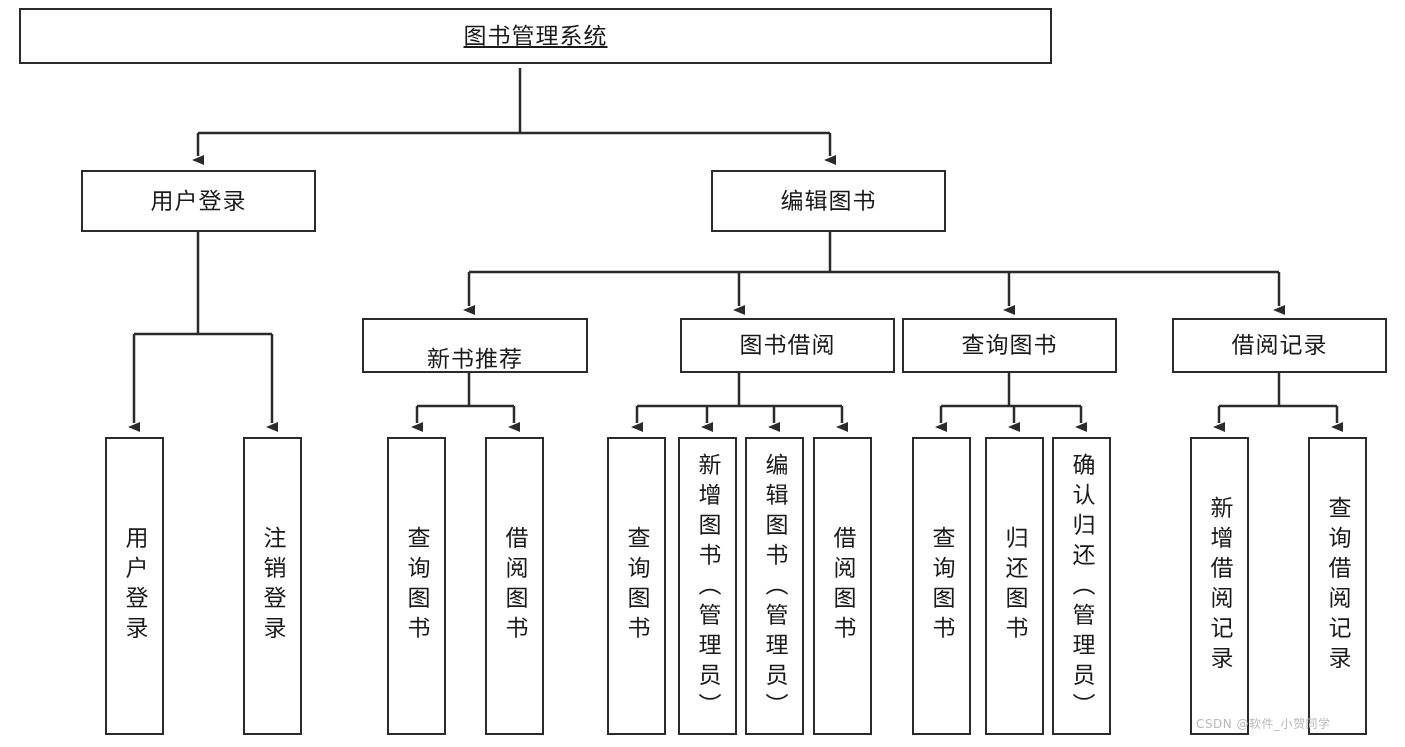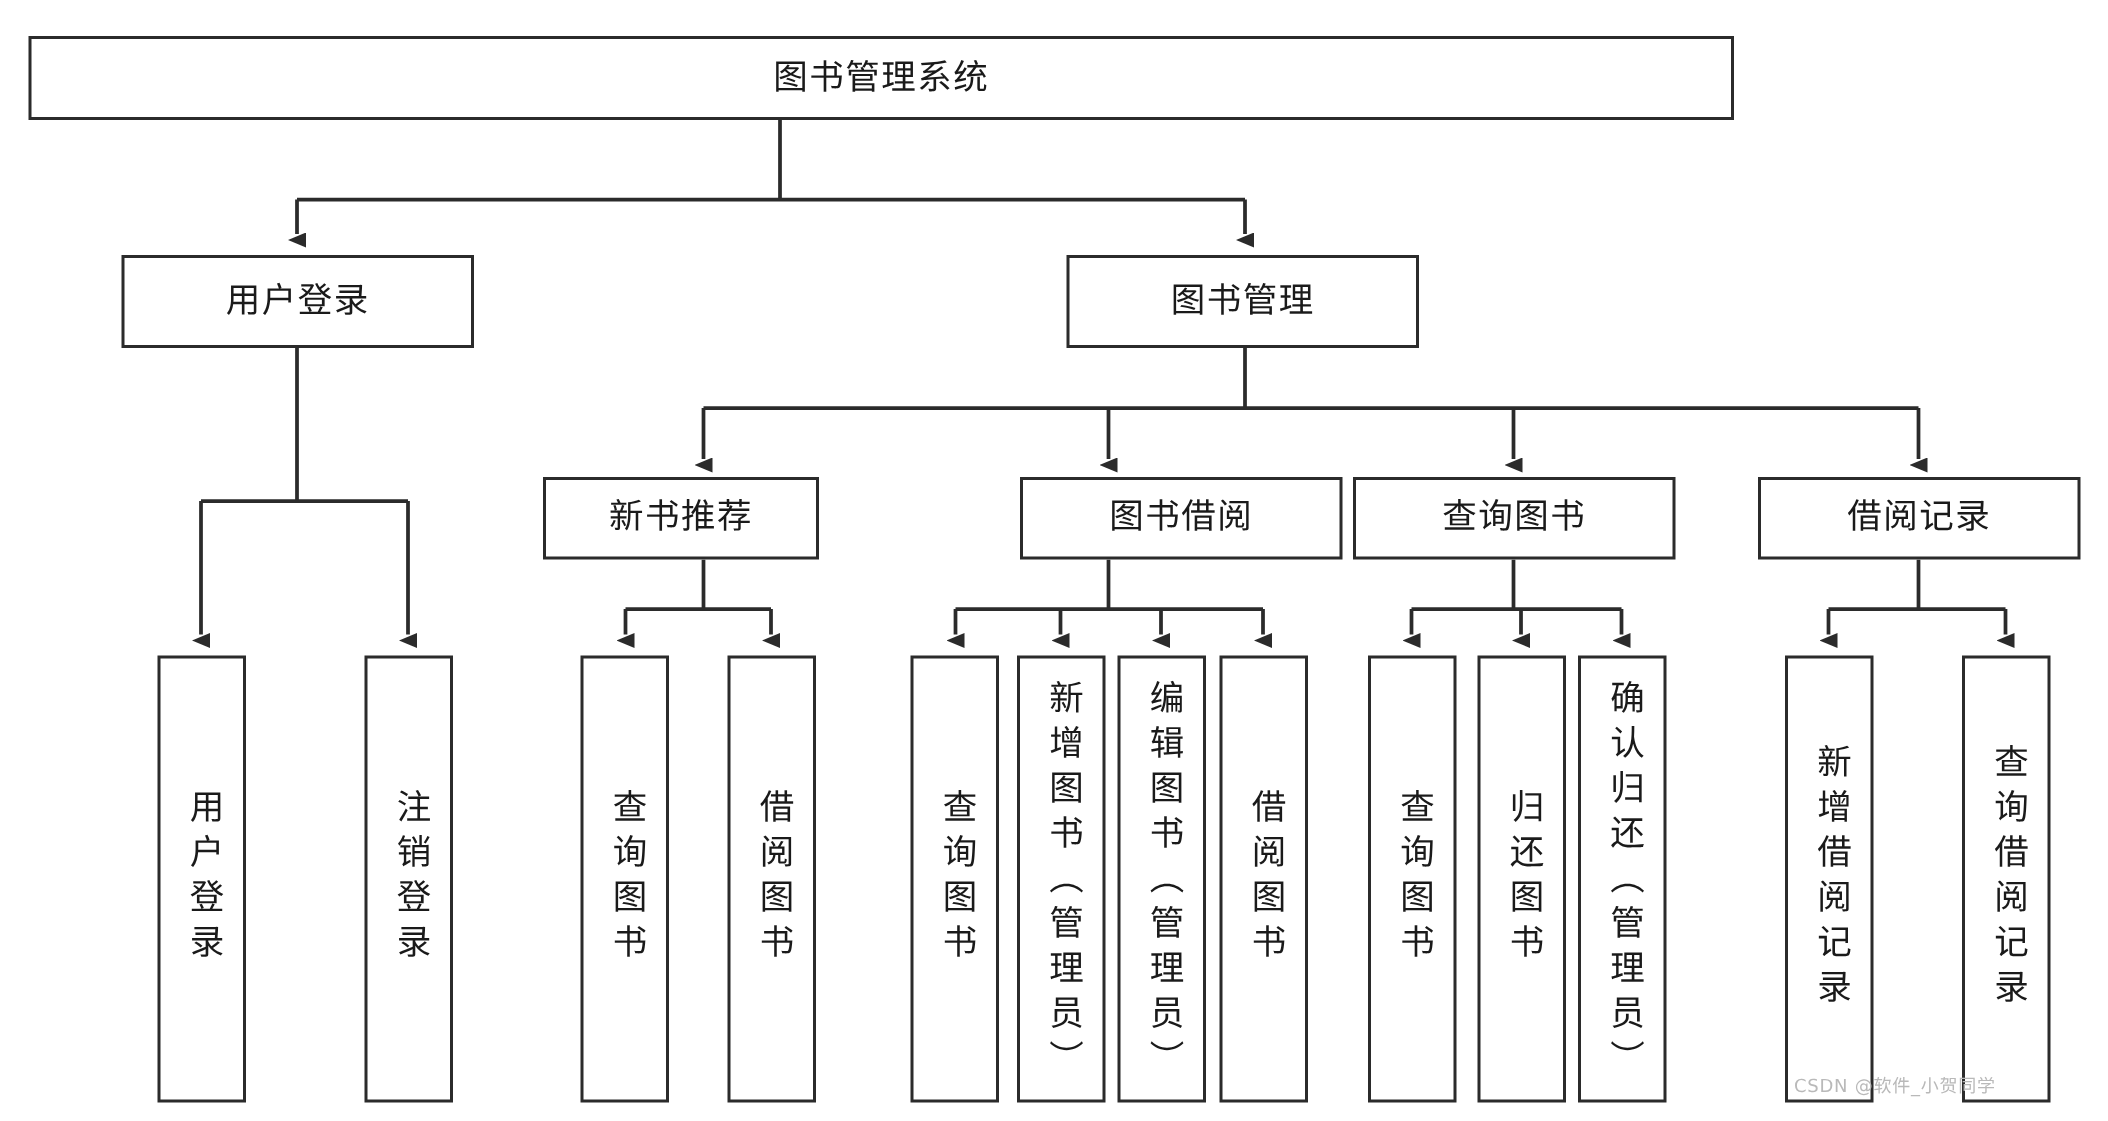--- a/index.html
+++ b/index.html
@@ -115,32 +115,32 @@
       <path d="M1014,406 L1014,423" marker-end="url(#arrow)"></path>
       <path d="M1081,406 L1081,423" marker-end="url(#arrow)"></path>
 
       <path d="M1279,373 L1279,406"></path>
       <path d="M1219,406 L1337,406"></path>
       <path d="M1219,406 L1219,423" marker-end="url(#arrow)"></path>
       <path d="M1337,406 L1337,423" marker-end="url(#arrow)"></path>
     </g>
   </svg>
 
-  <div class="node node-h" style="left:19px; top:24px; width:1137px; height:56px;">
+  <div class="node node-h" style="left:19px; top:8px; width:1033px; height:56px;text-decoration:underline;">
     <span>图书管理系统</span>
   </div>
 
   <div class="node node-h" style="left:81px; top:170px; width:235px; height:62px;">
     <span>用户登录</span>
   </div>
   <div class="node node-h" style="left:711px; top:170px; width:235px; height:62px;">
-    <span>图书管理</span>
+    <span>编辑图书</span>
   </div>
 
-  <div class="node node-h" style="left:362px; top:318px; width:184px; height:55px;">
+  <div class="node node-h" style="left:362px; top:318px; width:226px; height:55px;align-items:flex-end;">
     <span>新书推荐</span>
   </div>
   <div class="node node-h" style="left:632px; top:318px; width:215px; height:55px;margin-left:48px;">
     <span>图书借阅</span>
   </div>
   <div class="node node-h" style="left:902px; top:318px; width:215px; height:55px;">
     <span>查询图书</span>
   </div>
   <div class="node node-h" style="left:1172px; top:318px; width:215px; height:55px;">
     <span>借阅记录</span>

